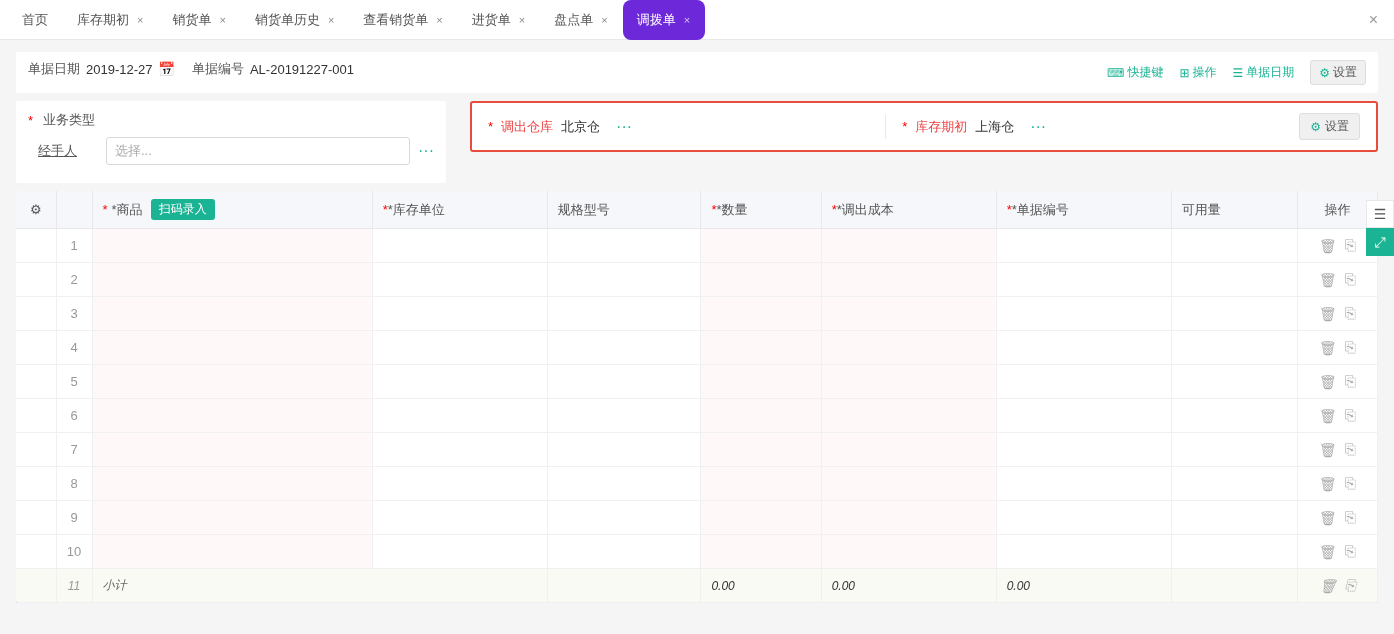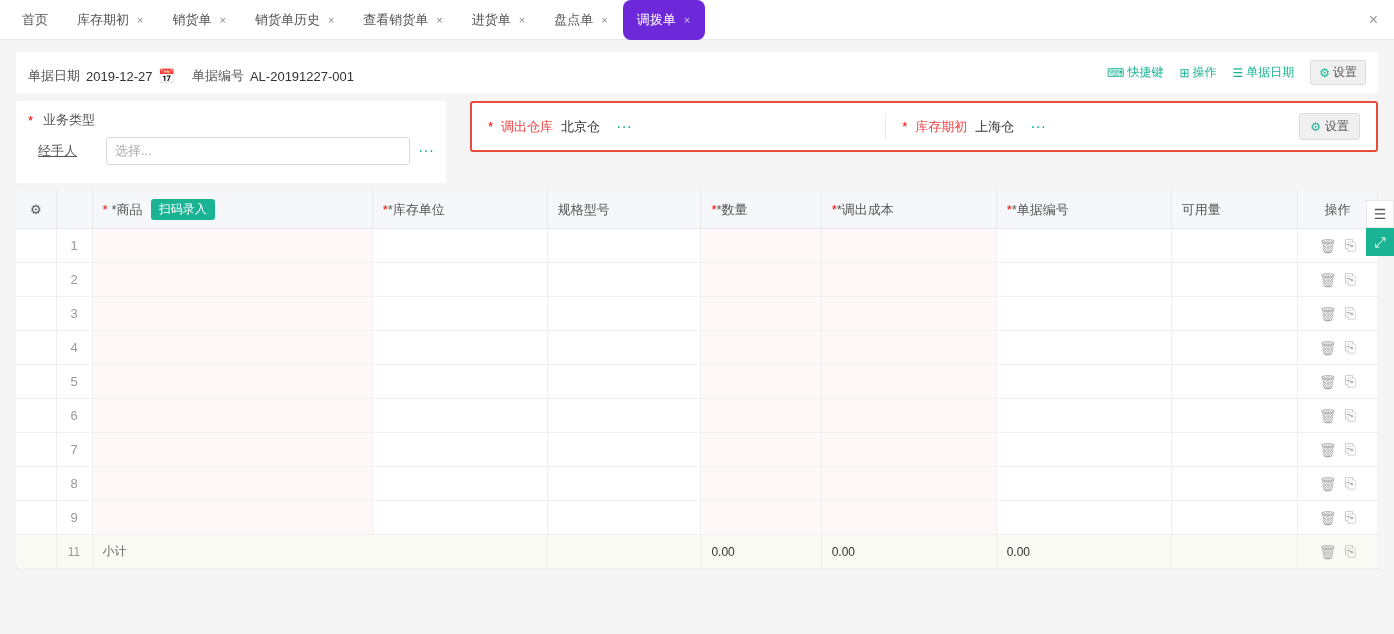--- a/index.html
+++ b/index.html
@@ -164,21 +164,21 @@
       font-weight: 500;
       color: #555;
       border-bottom: 1px solid #e8e8e8;
       border-right: 1px solid #e8e8e8;
       white-space: nowrap;
     }
     thead th:first-child { width: 40px; text-align: center; }
     tbody tr {
       border-bottom: 1px solid #f0f0f0;
     }
-    tbody tr:last-child { background: #8b5cf6; }
+    tbody tr:last-child { background: #8b5cf6; font-style: italic; }
     tbody td {
       padding: 7px 10px;
       color: #333;
       border-right: 1px solid #f0f0f0;
       height: 34px;
     }
     tbody td:first-child { text-align: center; color: #999; font-size: 12px; }
     .action-cell {
       display: flex; align-items: center; gap: 8px;
       justify-content: center;
@@ -262,21 +262,21 @@
   </div>
   <div class="tab-item active">
     <span>调拨单</span>
     <span class="close-btn">×</span>
   </div>
   <span class="close-all">×</span>
 </div>
 
 <div class="main-content">
 
-  <div style="display:flex; align-items:flex-end; background:#fff; padding:8px 12px; border-radius:2px; margin-bottom:8px; gap:16px;">
+  <div style="display:flex; align-items:flex-start; background:#fff; padding:8px 12px; border-radius:2px; margin-bottom:8px; gap:16px;">
     <div class="form-field">
       <label>单据日期</label>
       <span class="value">2019-12-27</span>
       <span class="calendar-icon">📅</span>
     </div>
     <div class="form-field">
       <label>单据编号</label>
       <span class="value">AL-20191227-001</span>
     </div>
     <div class="toolbar-right">
@@ -516,20 +516,37 @@
       <td style="background:#fff8f8;"></td>
       <td></td>
       <td></td>
       <td>
         <div class="action-cell">
           <span class="action-btn">🗑</span>
           <span class="action-btn">⎘</span>
         </div>
       </td>
     </tr>
+          <tr>
+      <td></td>
+      <td style="text-align:center; color:#999;">10</td>
+      <td style="background:#fff8f8;"></td>
+      <td></td>
+      <td></td>
+      <td style="background:#fff8f8;"></td>
+      <td style="background:#fff8f8;"></td>
+      <td></td>
+      <td></td>
+      <td>
+        <div class="action-cell">
+          <span class="action-btn">🗑</span>
+          <span class="action-btn">⎘</span>
+        </div>
+      </td>
+    </tr>
           <tr class="subtotal-row">
       <td></td>
       <td style="text-align:center; color:#999; font-size:12px;">11</td>
       <td colspan="2" style="color:#666; font-size:12px;">小计</td>
       <td></td>
       <td style="color:#333;">0.00</td>
       <td style="color:#333;">0.00</td>
       <td style="color:#333;">0.00</td>
       <td></td>
       <td>

